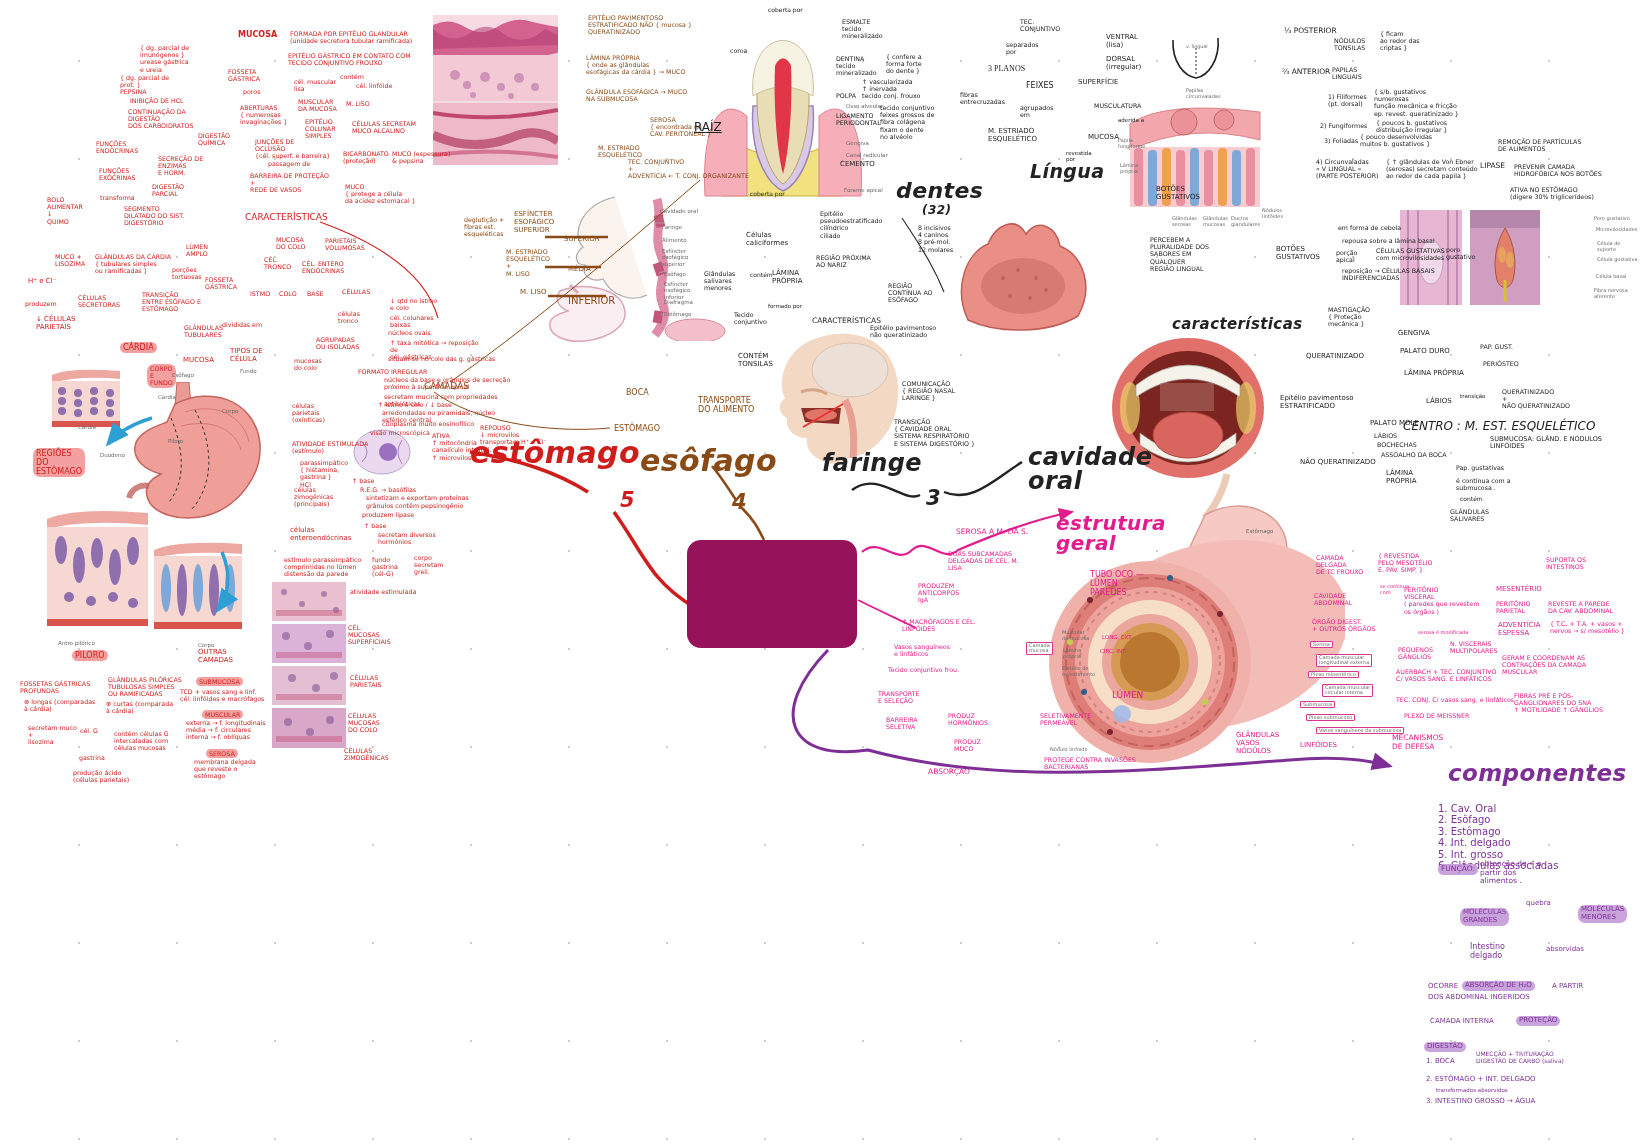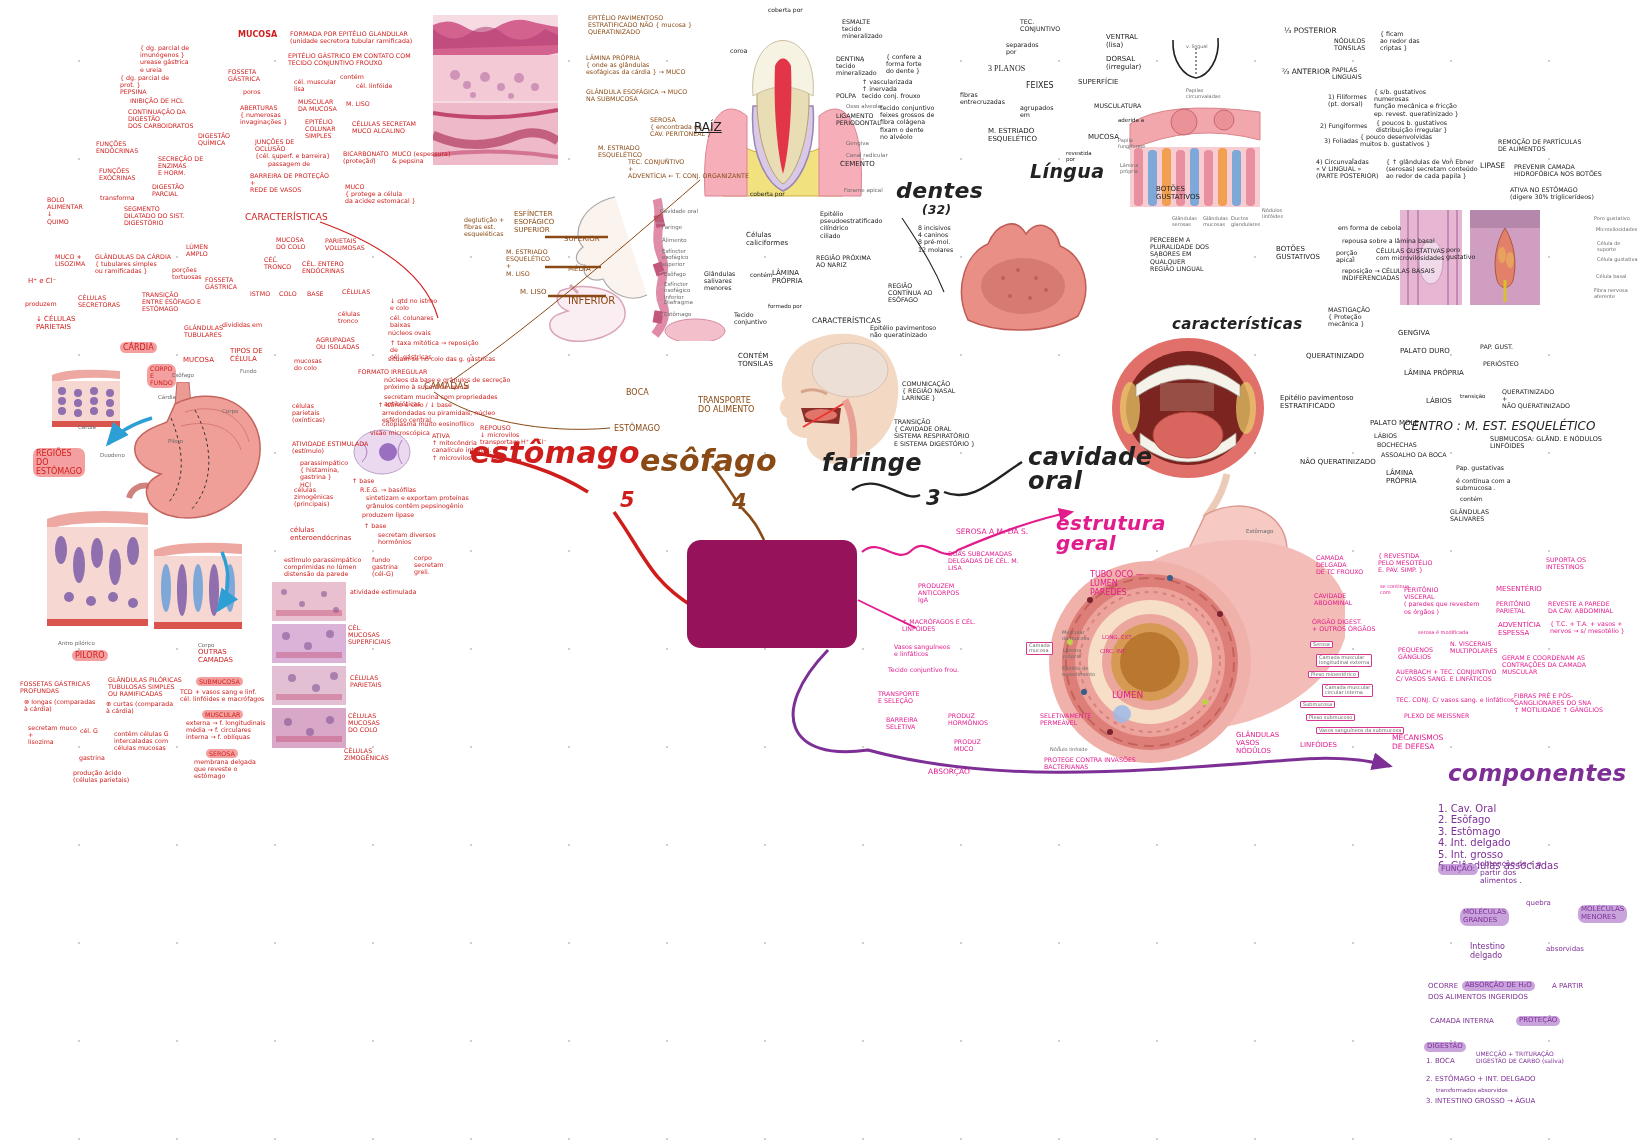--- a/index.html
+++ b/index.html
@@ -911,21 +911,21 @@
 GRANDES</div>
       <div class="ann" style="left: 1526px; top: 900px; font-size: 7px; color: rgb(125, 47, 150);">quebra</div>
       <div class="ann hl" style="left: 1578px; top: 905px; font-size: 7px; color: rgb(125, 47, 150); background: rgb(201, 163, 220);">MOLÉCULAS
 MENORES</div>
       <div class="ann" style="left: 1470px; top: 942px; font-size: 8px; color: rgb(125, 47, 150);">Intestino
 delgado</div>
       <div class="ann" style="left: 1546px; top: 946px; font-size: 7px; color: rgb(125, 47, 150);">absorvidas</div>
       <div class="ann" style="left: 1428px; top: 983px; font-size: 7px; color: rgb(125, 47, 150);">OCORRE</div>
       <div class="ann hl" style="left: 1462px; top: 981px; font-size: 7px; color: rgb(125, 47, 150); background: rgb(201, 163, 220);">ABSORÇÃO DE H₂O</div>
       <div class="ann" style="left: 1552px; top: 983px; font-size: 7px; color: rgb(125, 47, 150);">A PARTIR</div>
-      <div class="ann" style="left: 1428px; top: 994px; font-size: 7px; color: rgb(125, 47, 150);">DOS ALIMENTOS INGERIDOS</div>
+      <div class="ann" style="left: 1428px; top: 994px; font-size: 7px; color: rgb(125, 47, 150);">DOS ABDOMINAL INGERIDOS</div>
       <div class="ann" style="left: 1430px; top: 1018px; font-size: 7px; color: rgb(125, 47, 150);">CAMADA  INTERNA</div>
       <div class="ann hl" style="left: 1516px; top: 1016px; font-size: 7px; color: rgb(125, 47, 150); background: rgb(201, 163, 220);">PROTEÇÃO</div>
       <div class="ann hl" style="left: 1424px; top: 1042px; font-size: 7px; color: rgb(125, 47, 150); background: rgb(201, 163, 220);">DIGESTÃO</div>
       <div class="ann" style="left: 1426px; top: 1058px; font-size: 7px; color: rgb(125, 47, 150);">1. BOCA</div>
       <div class="ann" style="left: 1476px; top: 1051px; font-size: 6px; color: rgb(125, 47, 150);">UMECÇÃO + TRITURAÇÃO
 DIGESTÃO DE CARBO (saliva)</div>
       <div class="ann" style="left: 1426px; top: 1076px; font-size: 7px; color: rgb(125, 47, 150);">2. ESTÔMAGO + INT. DELGADO</div>
       <div class="ann" style="left: 1436px; top: 1087px; font-size: 5.5px; color: rgb(125, 47, 150);">transformados      absorvidos</div>
       <div class="ann" style="left: 1426px; top: 1098px; font-size: 7px; color: rgb(125, 47, 150);">3. INTESTINO GROSSO → ÁGUA</div>
     </div>

